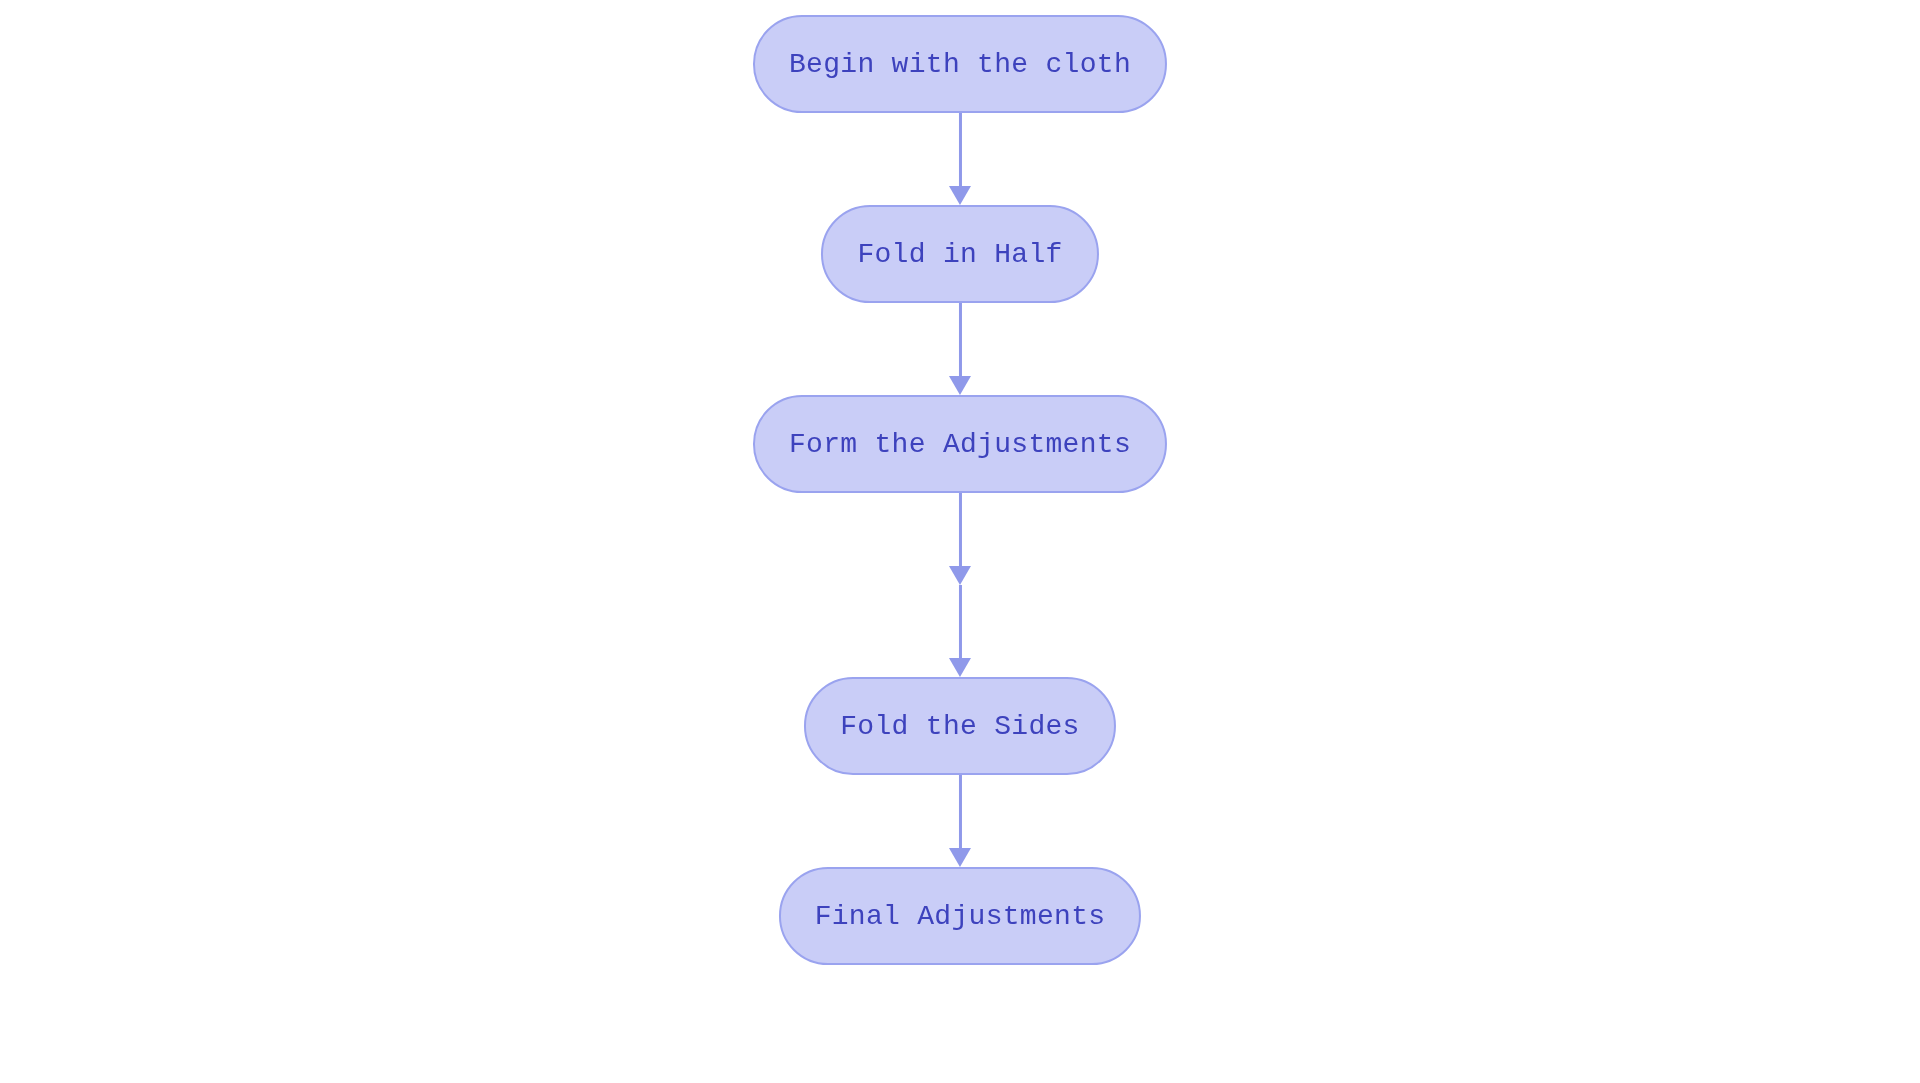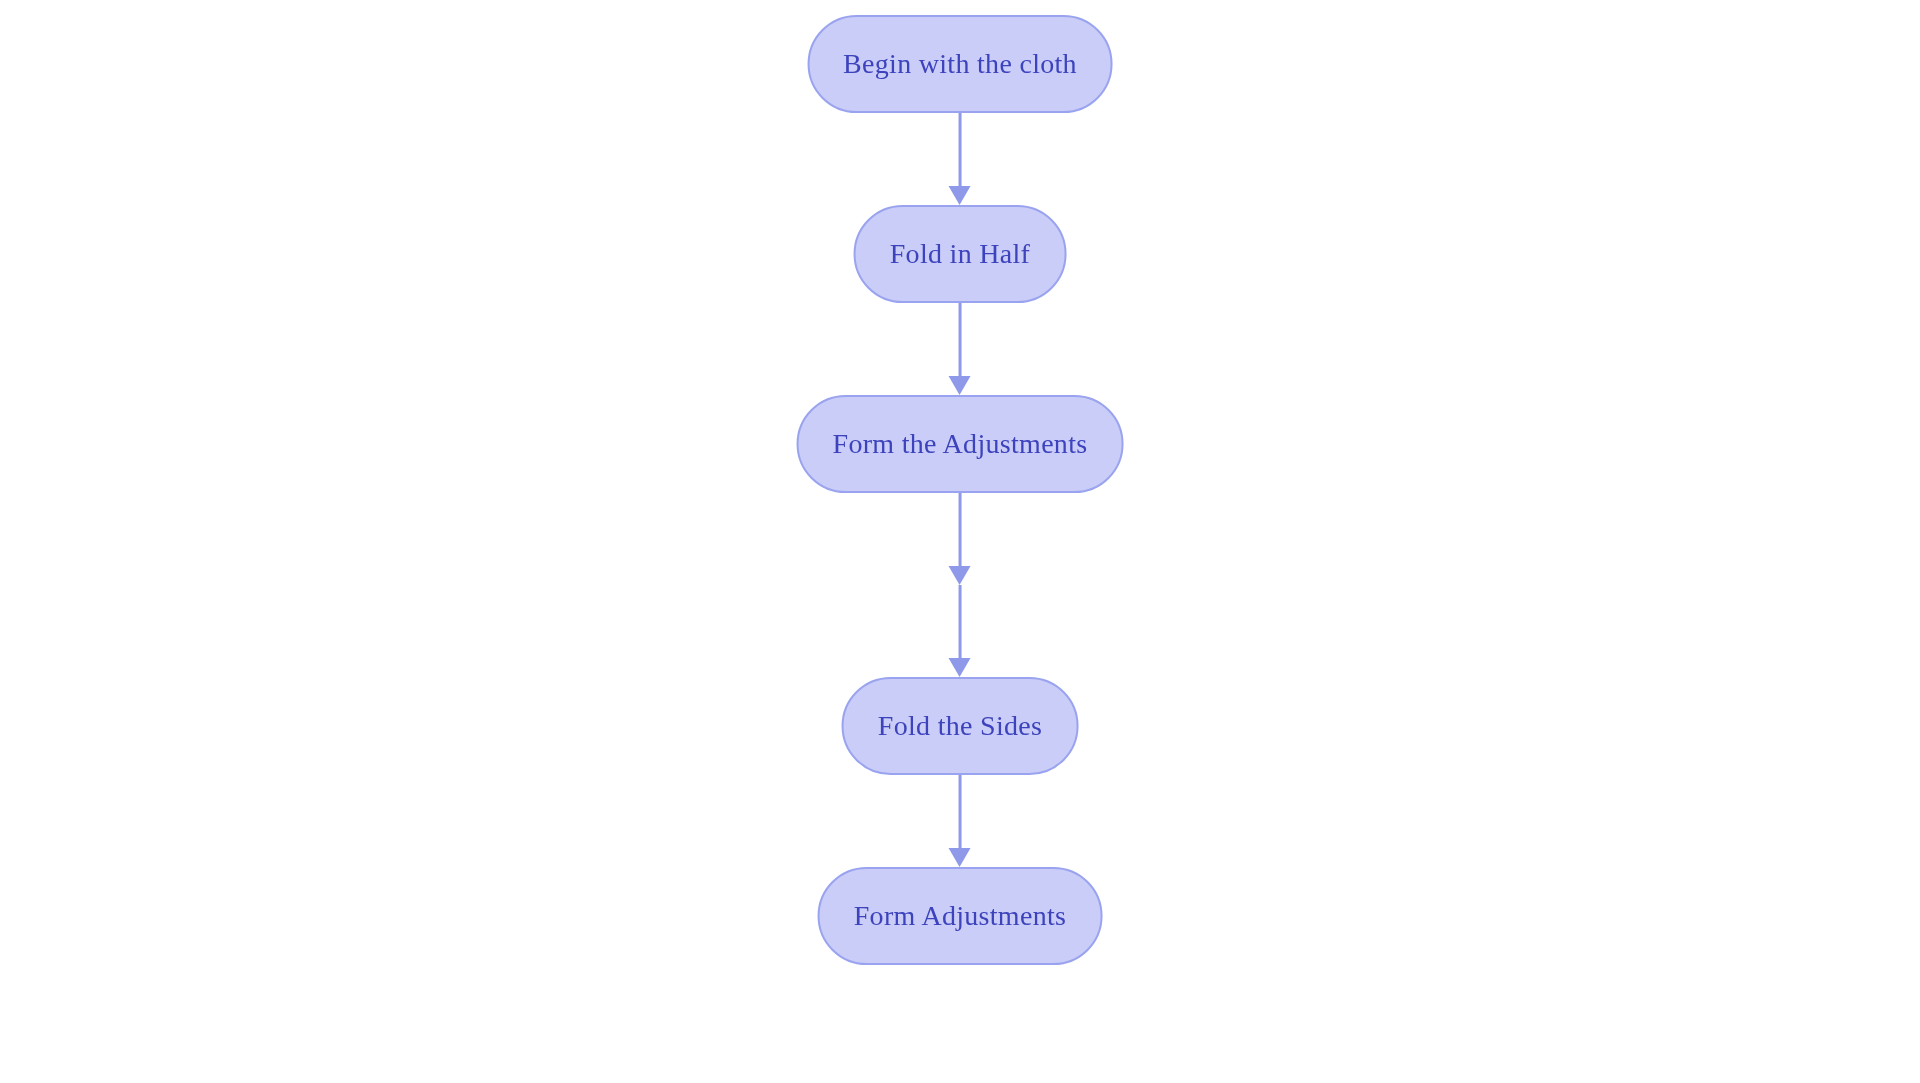--- a/index.html
+++ b/index.html
@@ -5,21 +5,21 @@
   html, body {
     margin: 0;
     padding: 0;
     background: #ffffff;
   }
   .canvas {
     position: relative;
     width: 1920px;
     height: 1083px;
     background: var(--bg, #ffffff);
-    font-family: Liberation Serif, serif;
+    font-family: Liberation Mono, monospace;
     overflow: hidden;
   }
   .flow {
     position: absolute;
     left: 50%;
     top: 15px;
     transform: translateX(-50%);
     display: flex;
     flex-direction: column;
     align-items: center;
@@ -101,16 +101,16 @@
   <div class="node">
     <span>Fold the Sides</span>
   </div>
 
   <div class="arrow">
     <div class="line"></div>
     <div class="head"></div>
   </div>
 
   <div class="node">
-    <span>Form Adjustments</span>
+    <span>Final Adjustments</span>
   </div>
 </div>
 </div>
 
 </body></html>

